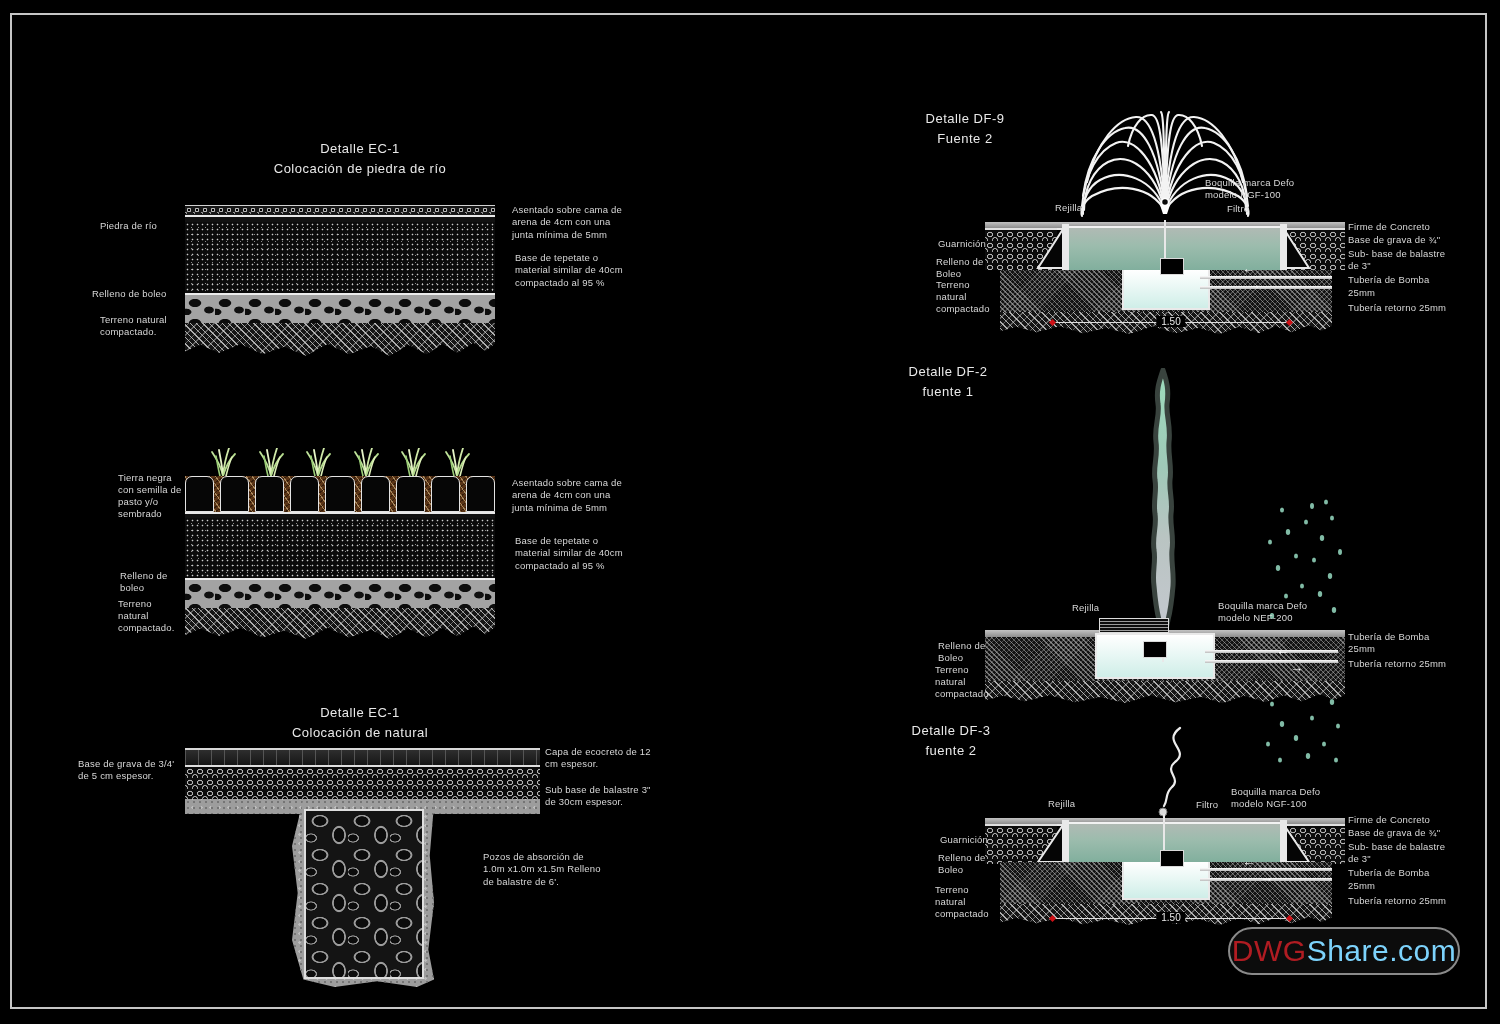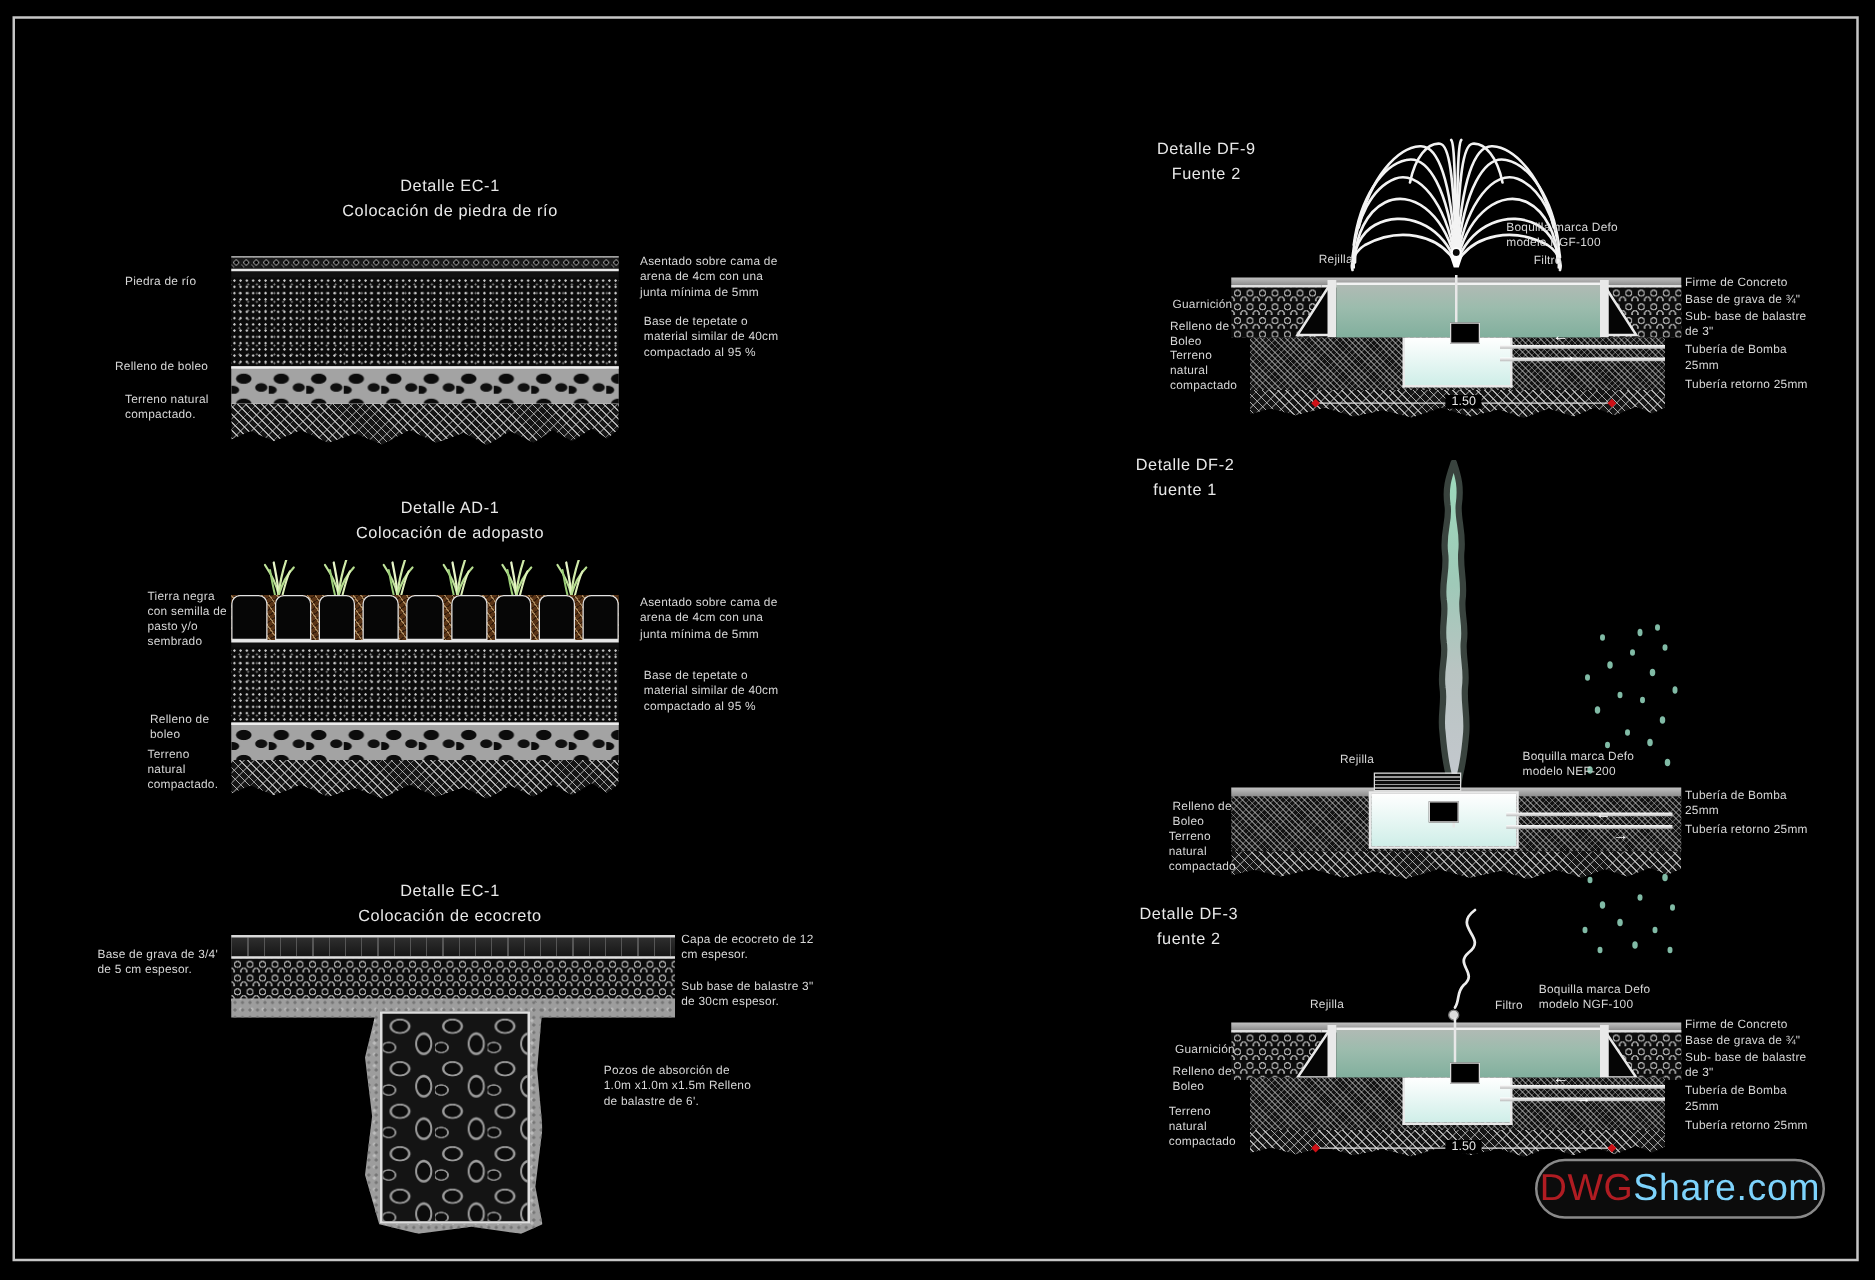--- a/index.html
+++ b/index.html
@@ -90,24 +90,20 @@
     <div class="abs pat-speckle" style="left:0;top:17px;width:310px;height:71px;"></div>
     <div class="abs pat-boleo" style="left:0;top:88px;width:310px;height:28px;"></div>
     <div class="abs pat-cross jag" style="left:0;top:118px;width:310px;height:34px;"></div>
   </div>
   <div class="abs lbl" style="left:100px;top:220px;width:80px;">Piedra de río</div>
   <div class="abs lbl" style="left:92px;top:288px;width:90px;">Relleno de boleo</div>
   <div class="abs lbl" style="left:100px;top:314px;width:85px;">Terreno natural compactado.</div>
   <div class="abs note" style="left:512px;top:204px;width:114px;">Asentado sobre cama de arena de 4cm con una junta mínima de 5mm</div>
   <div class="abs note" style="left:515px;top:252px;width:114px;">Base de tepetate o material similar de 40cm compactado al 95 %</div>
 
-  <div class="abs ttl" style="left:230px;top:396px;width:260px;">
-    <div>Detalle AD-1</div>
-    <div>Colocación de adopasto</div>
-  </div>
   <div class="abs" style="left:185px;top:452px;width:310px;">
     <svg class="abs" style="left:0;top:-4px;" width="310" height="32" viewBox="0 0 310 32">
       <defs>
         <g id="tuft" fill="none" stroke-linecap="round">
           <path d="M0,28 C-2,18 -7,10 -11,4" stroke="#bfe39a" stroke-width="1.8"></path>
           <path d="M0,28 C-1,16 -3,8 -4,2" stroke="#e7f5c8" stroke-width="1.8"></path>
           <path d="M0,28 C1,16 4,6 6,0" stroke="#cfe9a8" stroke-width="1.8"></path>
           <path d="M0,28 C3,18 8,10 12,6" stroke="#b5dd8e" stroke-width="1.8"></path>
           <path d="M-3,28 C-5,20 -6,13 -7,8" stroke="#9ccf78" stroke-width="1.6"></path>
           <path d="M3,28 C5,20 7,13 9,9" stroke="#def0b8" stroke-width="1.6"></path>
@@ -138,21 +134,21 @@
     <div class="abs pat-cross jag" style="left:0;top:156px;width:310px;height:32px;"></div>
   </div>
   <div class="abs lbl" style="left:118px;top:472px;width:64px;">Tierra negra con semilla de pasto y/o sembrado</div>
   <div class="abs lbl" style="left:120px;top:570px;width:50px;">Relleno de boleo</div>
   <div class="abs lbl" style="left:118px;top:598px;width:64px;">Terreno natural compactado.</div>
   <div class="abs note" style="left:512px;top:477px;width:114px;">Asentado sobre cama de arena de 4cm con una junta mínima de 5mm</div>
   <div class="abs note" style="left:515px;top:535px;width:114px;">Base de tepetate o material similar de 40cm compactado al 95 %</div>
 
   <div class="abs ttl" style="left:230px;top:703px;width:260px;">
     <div>Detalle EC-1</div>
-    <div>Colocación de ecocreto</div>
+    <div>Colocación de natural</div>
   </div>
   <div class="abs" style="left:185px;top:748px;width:355px;">
     <div class="abs pat-ecostrip" style="left:0;top:0;width:355px;height:15px;"></div>
     <div class="abs pat-honey" style="left:0;top:17px;width:355px;height:32px;border-bottom:2px solid #e0e0e0;"></div>
     <div class="abs pat-mottle" style="left:0;top:51px;width:355px;height:15px;"></div>
     <div class="abs pat-mottle pozo-out" style="left:107px;top:51px;width:142px;height:188px;"></div>
     <div class="abs pat-stones" style="left:119px;top:61px;width:116px;height:166px;"></div>
   </div>
   <div class="abs lbl" style="left:78px;top:758px;width:108px;">Base de grava de 3/4' de 5 cm espesor.</div>
   <div class="abs note" style="left:545px;top:746px;width:108px;">Capa de ecocreto de 12 cm espesor.</div>

